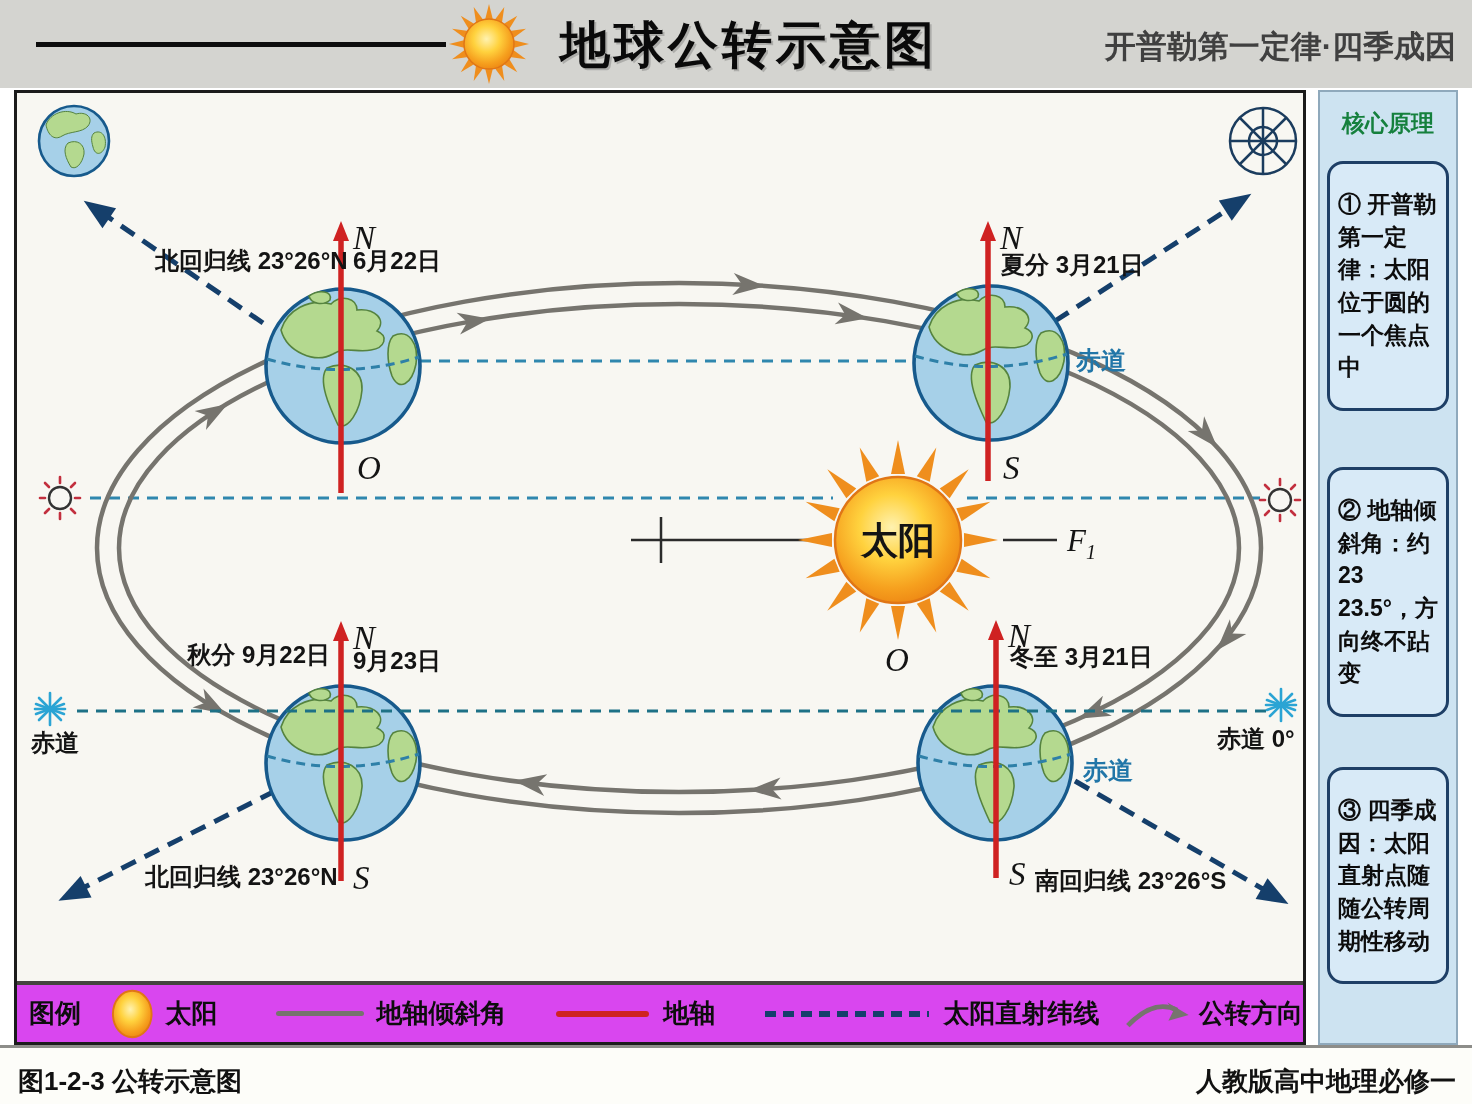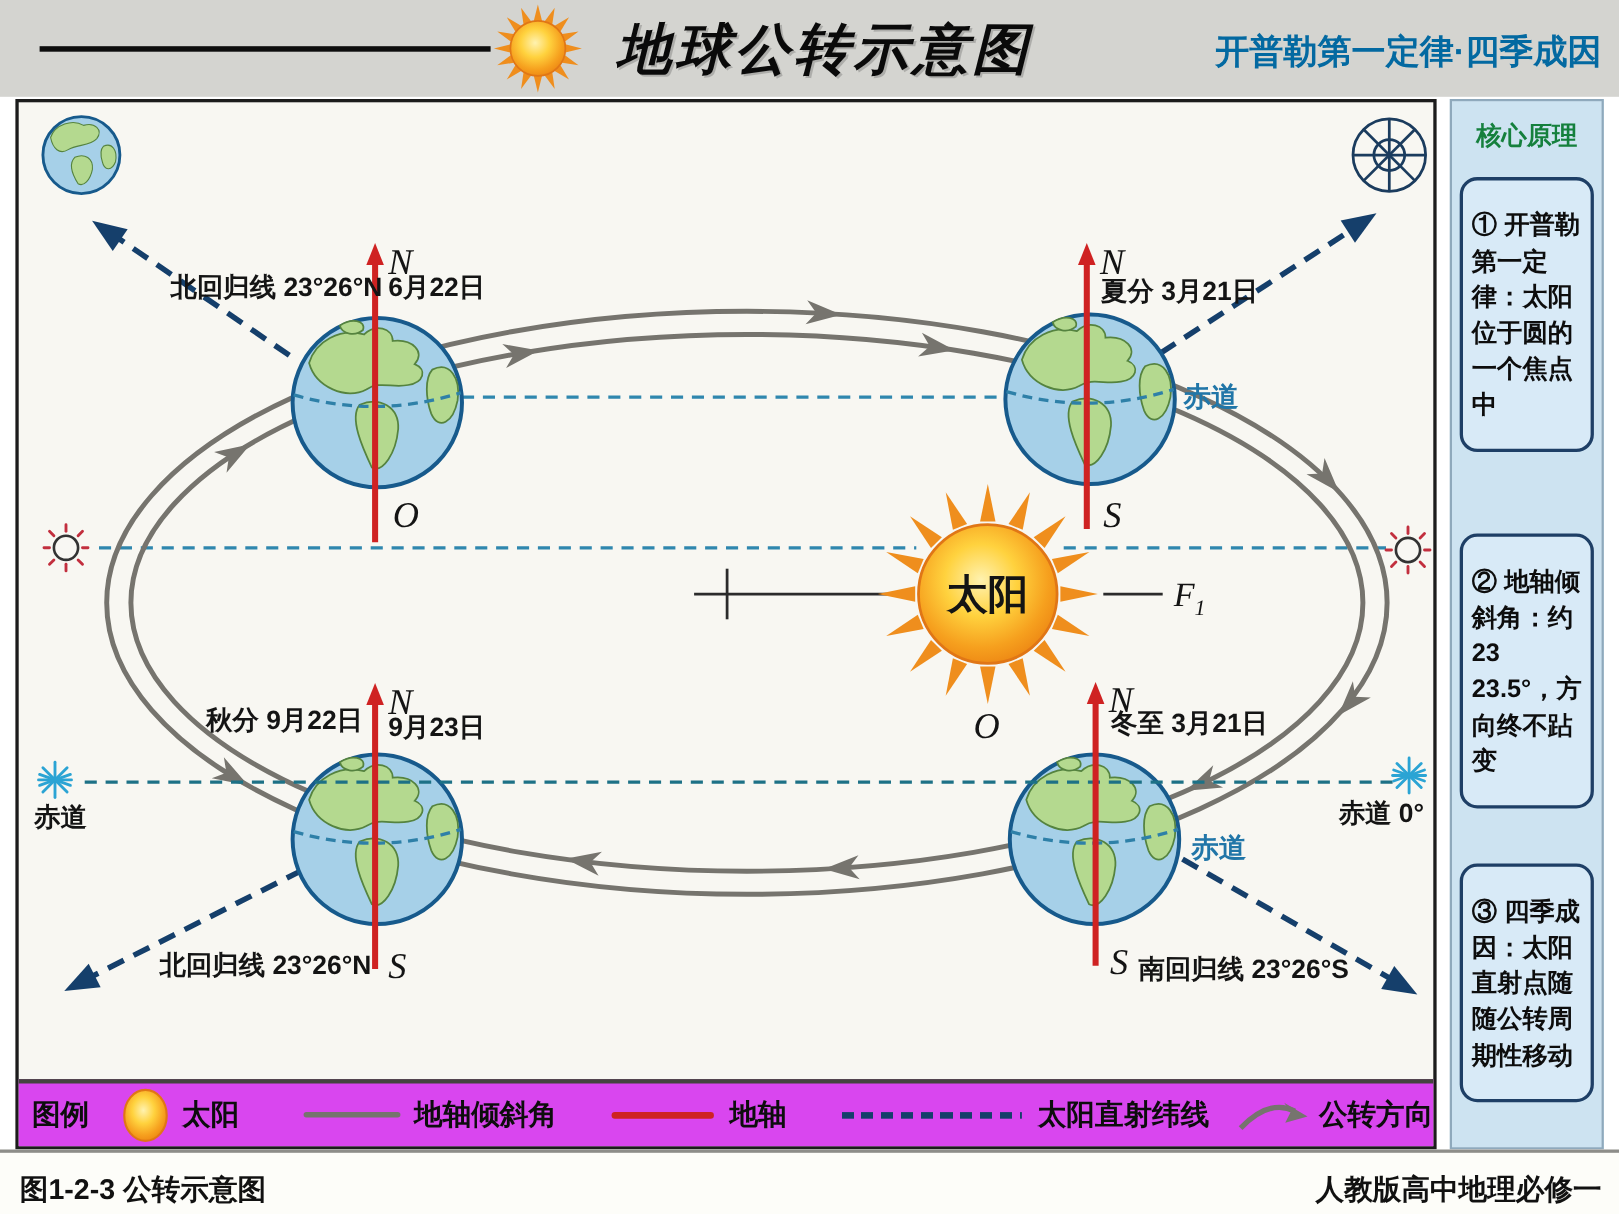--- a/index.html
+++ b/index.html
@@ -4,22 +4,22 @@
 <style>
   * { margin:0; padding:0; box-sizing:border-box; }
   html,body { background:#ffffff; }
   body { font-family:"Liberation Sans", sans-serif; color:#111; }
   .page { position:relative; width:1472px; height:1104px; background:#ffffff; overflow:hidden; }
 
   
   .header { position:absolute; left:0; top:0; width:1472px; height:88px; background:#d4d4d0; }
   .header-line { position:absolute; left:36px; top:42px; width:410px; height:5px; background:#0d0d0d; }
   .header-sun { position:absolute; left:447px; top:2px; }
-  .header-title { position:absolute; left:560px; top:12px; font-size:50px; font-weight:700; letter-spacing:4px; color:#0a0a0a; text-shadow:2px 2px 0 rgba(0,0,0,0.18);font-style:italic; }
-  .header-subtitle { position:absolute; right:16px; top:26px; font-size:31px; font-weight:700; color:#0369a1; }
+  .header-title { position:absolute; left:560px; top:12px; font-size:50px; font-weight:700; letter-spacing:4px; color:#0a0a0a; text-shadow:2px 2px 0 rgba(0,0,0,0.18); }
+  .header-subtitle { position:absolute; right:16px; top:26px; font-size:31px; font-weight:700; color:#404040; }
 
   
   .main-box { position:absolute; left:14px; top:90px; width:1292px; height:955px; border:3px solid #1c1c1c; background:#f8f7f2; }
   .diagram-svg { position:absolute; left:0; top:0; }
 
   
   .legend { position:absolute; left:0; bottom:0; width:1286px; height:61px; background:#d946ef; border-top:4px solid #45443f; display:flex; align-items:center; }
   .legend .lg-text { font-size:26px; font-weight:700; color:#0d0d0d; white-space:nowrap; }
   .lg-title { margin-left:12px; }
   .lg-sun-swatch { margin-left:30px; width:44px; height:50px; }
@@ -32,21 +32,21 @@
      background:repeating-linear-gradient(90deg,#153f6b 0 11px,rgba(0,0,0,0) 11px 18px); }
   .lg-ray-label { margin-left:14px; }
   .lg-dir-arrow { margin-left:24px; width:70px; height:36px; }
   .lg-dir-label { margin-left:8px; }
 
   
   .sidebar { position:absolute; left:1318px; top:90px; width:140px; height:955px; background:#cde3f1; border:2px solid #8fa9bc; display:flex; flex-direction:column; align-items:center; }
   .sidebar-title { margin-top:16px; font-size:23px; font-weight:700; color:#15803d; }
   .principle-box { width:122px; border:3px solid #1e3f66; border-radius:16px; background:#d8eaf7; padding:24px 8px; font-size:23px; font-weight:700; line-height:1.42; color:#0d0d0d; }
   .pb-1 { margin-top:22px; }
-  .pb-2 { margin-top:74px; }
+  .pb-2 { margin-top:56px; }
   .pb-3 { margin-top:50px; }
 
   
   .footer { position:absolute; left:0; top:1045px; width:1472px; height:59px; background:#fdfdf9; border-top:3px solid #8d8d89; }
   .footer-left { position:absolute; left:18px; top:16px; font-size:26px; font-weight:700; }
   .footer-right { position:absolute; right:16px; top:16px; font-size:26px; font-weight:700; }
 
   
   .t-lbl { font-family:"Liberation Sans",sans-serif; font-weight:700; font-size:24px; fill:#141414; }
   .t-eq  { font-family:"Liberation Sans",sans-serif; font-weight:700; font-size:25px; fill:#2176a8; }

